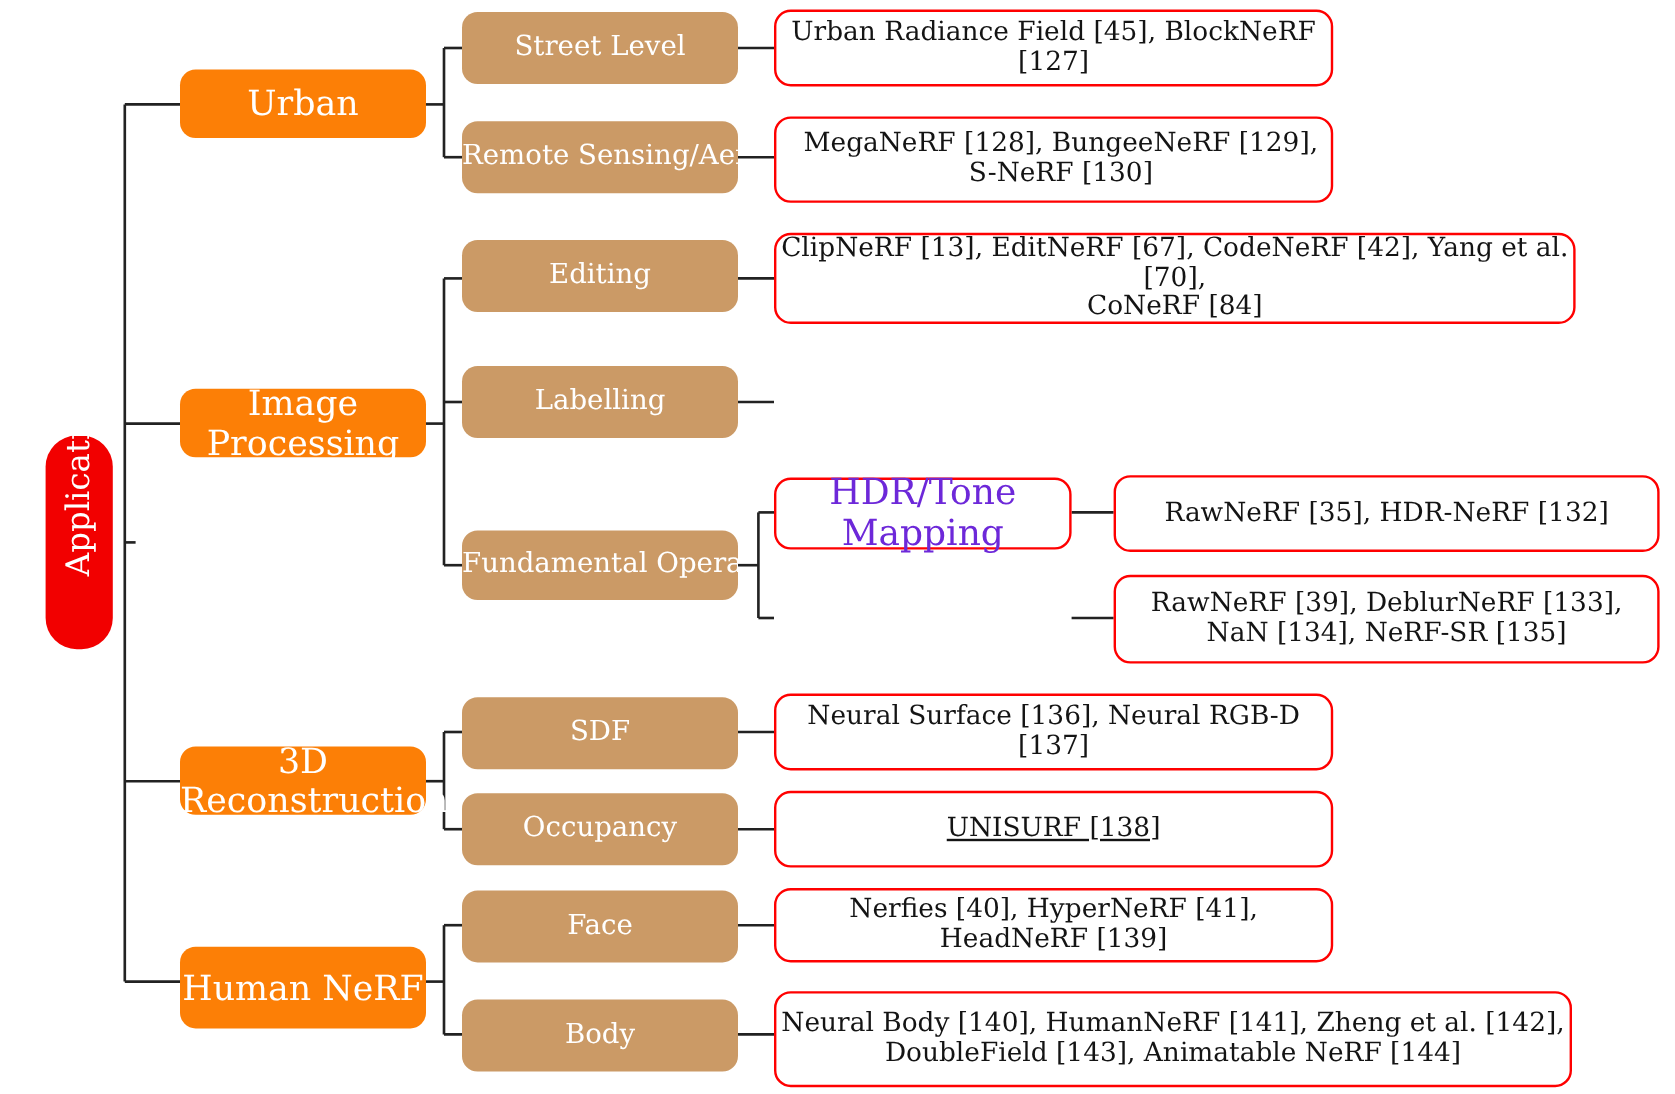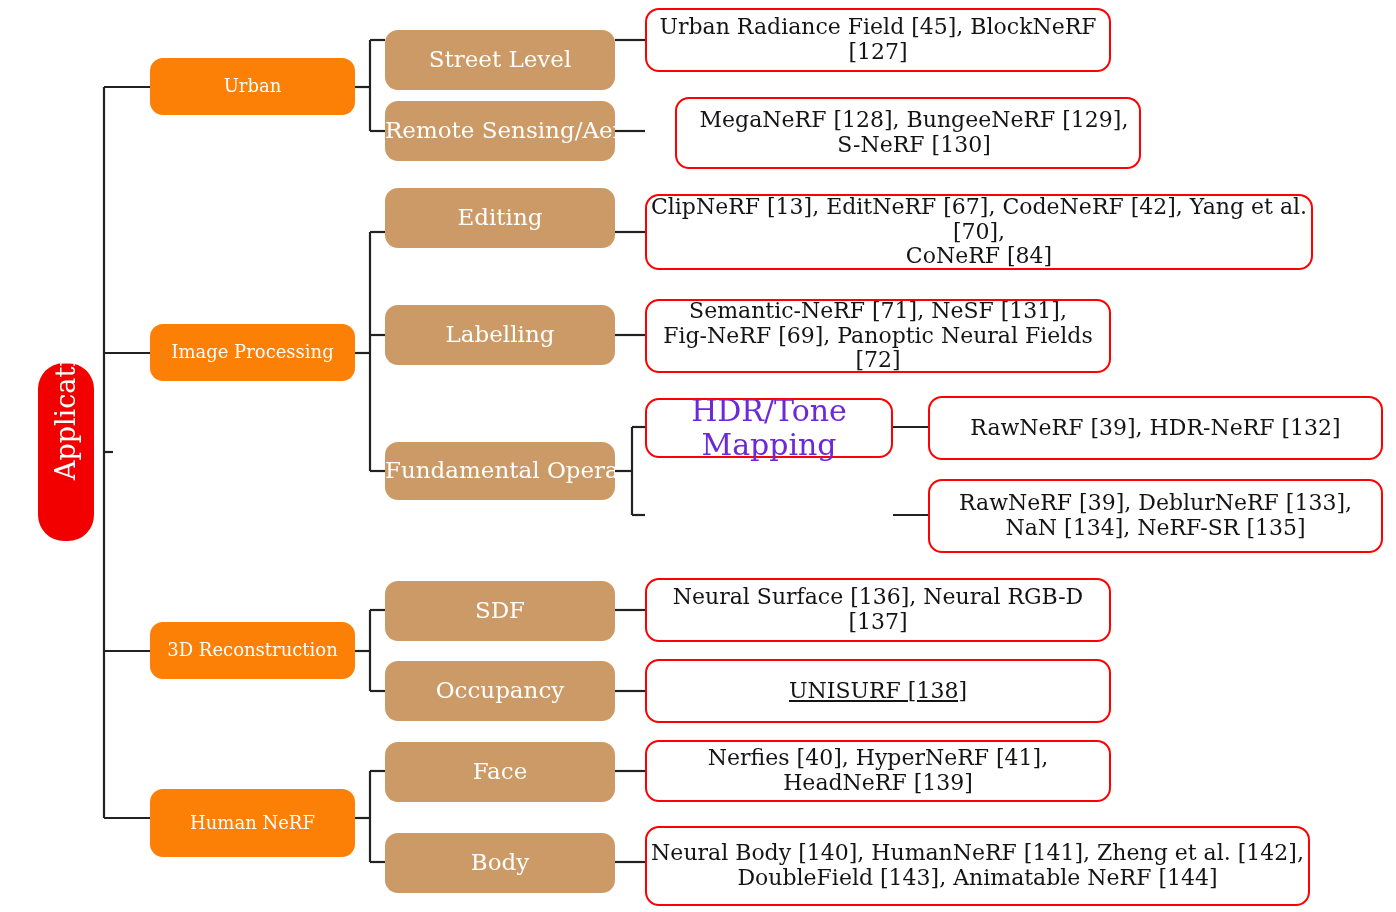--- a/index.html
+++ b/index.html
@@ -31,21 +31,21 @@
   }
   .root .lbl{
     transform:rotate(-90deg);
     white-space:nowrap;
   }
 
   
   .lvl1{
     background:#FC7F06;
     color:#ffffff;
-    font-size:18px;
+    font-size:29px;
     border-radius:13px;
   }
 
   
   .lvl2{
     background:#CB9A66;
     color:#ffffff;
     font-size:23px;
     border-radius:13px;
     overflow:hidden;
@@ -144,60 +144,56 @@
   </div>
 
   <div class="node lvl1" style="left:150px;top:622px;width:205px;height:57px;">
     <span class="lbl">3D Reconstruction</span>
   </div>
 
   <div class="node lvl1" style="left:150px;top:789px;width:205px;height:68px;">
     <span class="lbl">Human NeRF</span>
   </div>
 
-  <div class="node lvl2" style="left:385px;top:10px;width:230px;height:60px;margin-top:20px;">
+  <div class="node lvl2" style="left:385px;top:10px;width:230px;height:60px;">
     <span class="lbl">Street Level</span>
   </div>
   <div class="node leaf" style="left:645px;top:8px;width:466px;height:64px;justify-content:flex-end;">
     <span class="lbl">Urban Radiance Field [45], BlockNeRF [127]</span>
   </div>
 
   <div class="node lvl2" style="left:385px;top:101px;width:230px;height:60px;">
     <span class="lbl">Remote Sensing/Aerial</span>
   </div>
-  <div class="node leaf" style="left:675px;top:97px;width:466px;height:72px;padding-left:12px;">
+  <div class="node leaf" style="left:645px;top:97px;width:466px;height:72px;padding-left:12px;">
     <span class="lbl">MegaNeRF [128], BungeeNeRF [129],
 S-NeRF [130]</span>
   </div>
 
-  <div class="node lvl2" style="left:385px;top:188px;width:230px;height:60px;">
+  <div class="node lvl2" style="left:385px;top:200px;width:230px;height:60px;">
     <span class="lbl">Editing</span>
   </div>
   <div class="node leaf" style="left:645px;top:194px;width:668px;height:76px;">
     <span class="lbl">ClipNeRF [13], EditNeRF [67], CodeNeRF [42], Yang et al. [70],
 CoNeRF [84]</span>
   </div>
 
   <div class="node lvl2" style="left:385px;top:305px;width:230px;height:60px;text-align:center;">
     <span class="lbl">Labelling</span>
   </div>
-  <div class="node leaf" style="left:645px;top:299px;width:466px;height:74px;">
-    <span class="lbl">Semantic-NeRF [71], NeSF [131],
-Fig-NeRF [69], Panoptic Neural Fields [72]</span>
-  </div>
 
   <div class="node lvl2" style="left:385px;top:442px;width:230px;height:58px;">
     <span class="lbl">Fundamental Operations</span>
   </div>
 
   <div class="node lvl3" style="left:645px;top:398px;width:248px;height:60px;">
     <span class="lbl">HDR/Tone Mapping</span>
   </div>
   <div class="node leaf" style="left:928px;top:396px;width:455px;height:64px;">
-    <span class="lbl">RawNeRF [39], HDR-NeRF [132]</span>
+    <span class="lbl">RawNeRF [35], HDR-NeRF [132]</span>
   </div>
 
   <div class="node leaf" style="left:928px;top:479px;width:455px;height:74px;">
     <span class="lbl">RawNeRF [39], DeblurNeRF [133],
 NaN [134], NeRF-SR [135]</span>
   </div>
 
   <div class="node lvl2" style="left:385px;top:581px;width:230px;height:60px;">
     <span class="lbl">SDF</span>
   </div>

